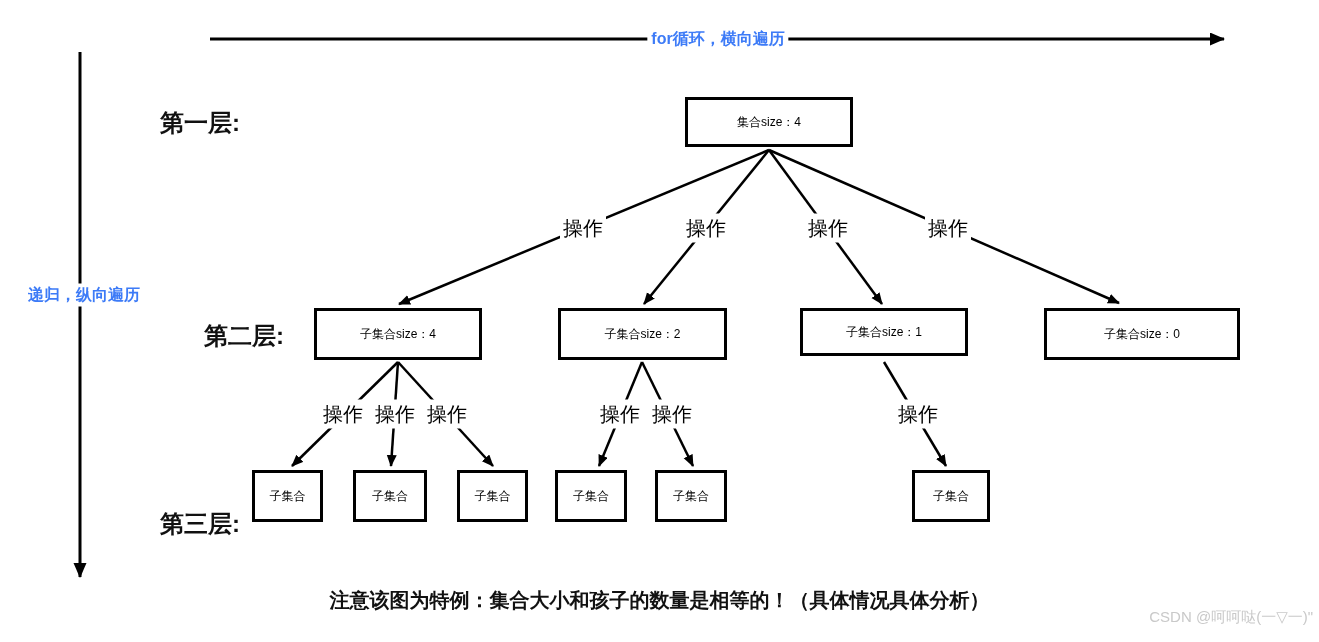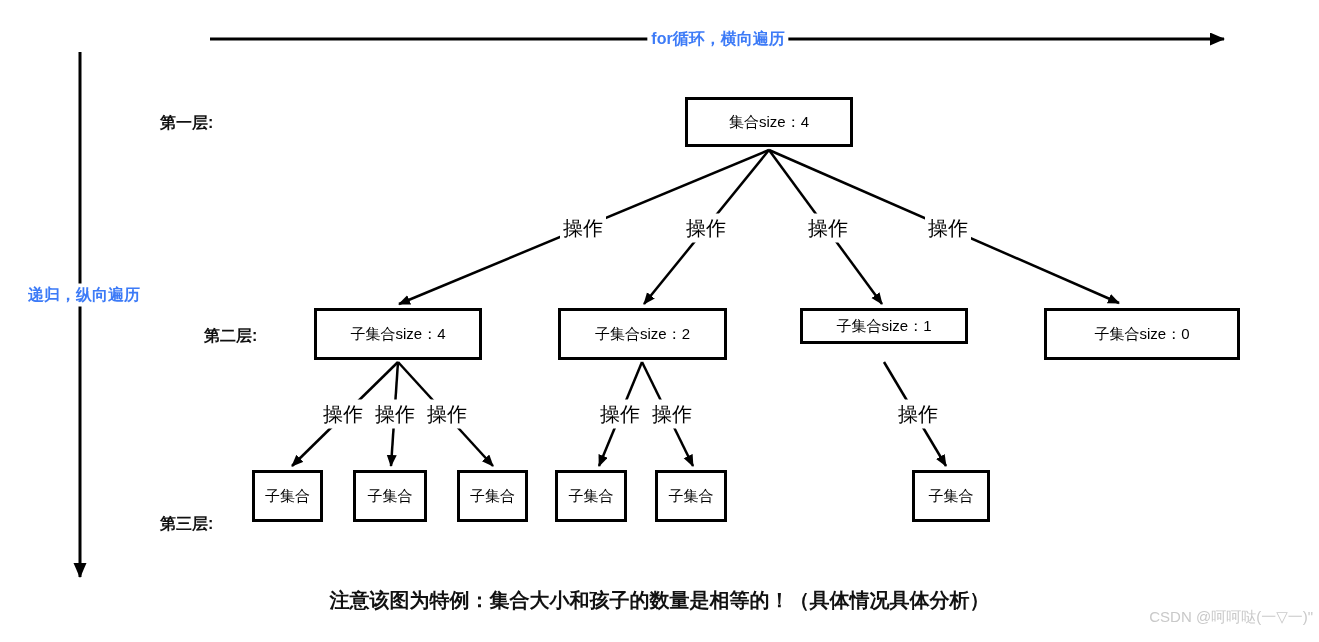--- a/index.html
+++ b/index.html
@@ -11,21 +11,21 @@
     overflow:hidden;
     border-radius:28px;
   }
   svg.wires{position:absolute;left:0;top:0;z-index:1;}
   .node{
     position:absolute;
     z-index:2;
     background:#ffffff;
     border:3px solid #000;
     display:flex;align-items:center;justify-content:center;
-    font-size:15px;color:#000;
+    font-size:12px;color:#000;
     box-sizing:border-box;
     white-space:nowrap;
   }
   .edge-label{
     position:absolute;z-index:3;
     transform:translate(-50%,-50%);
     background:#ffffff;
     padding:1px 3px;
     font-size:20px;color:#000;
     white-space:nowrap;
@@ -35,21 +35,21 @@
     transform:translate(-50%,-50%);
     background:#ffffff;
     padding:1px 4px;
     font-size:16px;font-weight:bold;
     color:#3d7bf7;
     white-space:nowrap;
   }
   .row-label{
     position:absolute;z-index:2;
     transform:translateY(-50%);
-    font-size:16px;font-weight:bold;color:#111;
+    font-size:24px;font-weight:bold;color:#111;
     white-space:nowrap;
   }
   .note{
     position:absolute;z-index:2;
     left:0;right:0;top:587px;
     text-align:center;
     font-size:20px;font-weight:bold;color:#111;
     white-space:nowrap;
   }
   .watermark{
@@ -95,21 +95,21 @@
   <div class="axis-label" style="left:84px;top:295px;font-family:Liberation Serif, serif;">递归，纵向遍历</div>
 
   <div class="row-label" style="left:160px;top:123px;">第一层:</div>
   <div class="row-label" style="left:160px;top:336px;margin-left:44px;">第二层:</div>
   <div class="row-label" style="left:160px;top:492px;margin-top:32px;">第三层:</div>
 
   <div class="node" style="left:685px;top:97px;width:168px;height:50px;">集合size：4</div>
 
   <div class="node" style="left:314px;top:308px;width:168px;height:52px;">子集合size：4</div>
   <div class="node" style="left:558px;top:308px;width:169px;height:52px;">子集合size：2</div>
-  <div class="node" style="left:800px;top:308px;width:168px;height:36px;">子集合size：1</div>
+  <div class="node" style="left:800px;top:308px;width:168px;height:48px;">子集合size：1</div>
   <div class="node" style="left:1044px;top:308px;width:196px;height:52px;">子集合size：0</div>
 
   <div class="node" style="left:252px;top:470px;width:71px;height:52px;">子集合</div>
   <div class="node" style="left:353px;top:470px;width:74px;height:52px;">子集合</div>
   <div class="node" style="left:457px;top:470px;width:71px;height:52px;">子集合</div>
   <div class="node" style="left:555px;top:470px;width:72px;height:52px;">子集合</div>
   <div class="node" style="left:655px;top:470px;width:72px;height:52px;">子集合</div>
   <div class="node" style="left:912px;top:470px;width:78px;height:52px;">子集合</div>
 
   <div class="edge-label" style="left:583px;top:228px;">操作</div>

